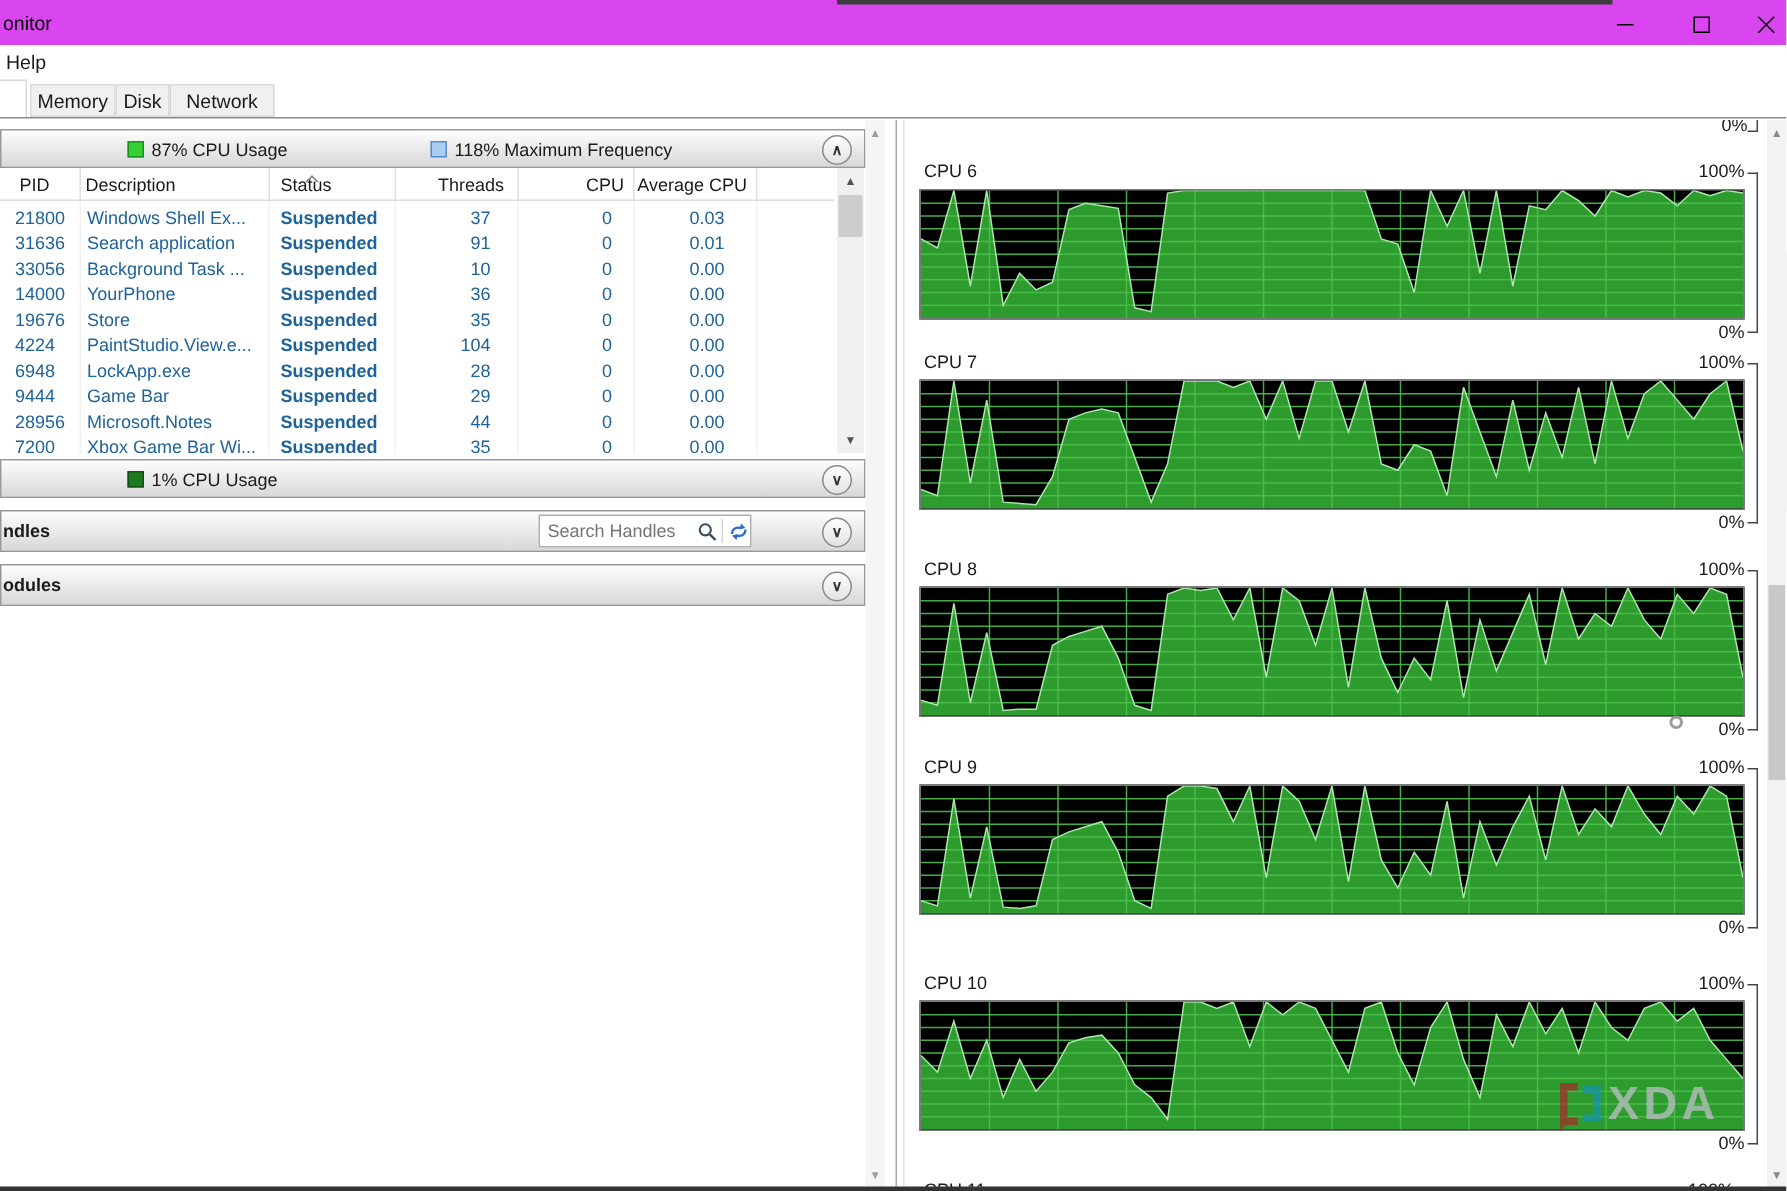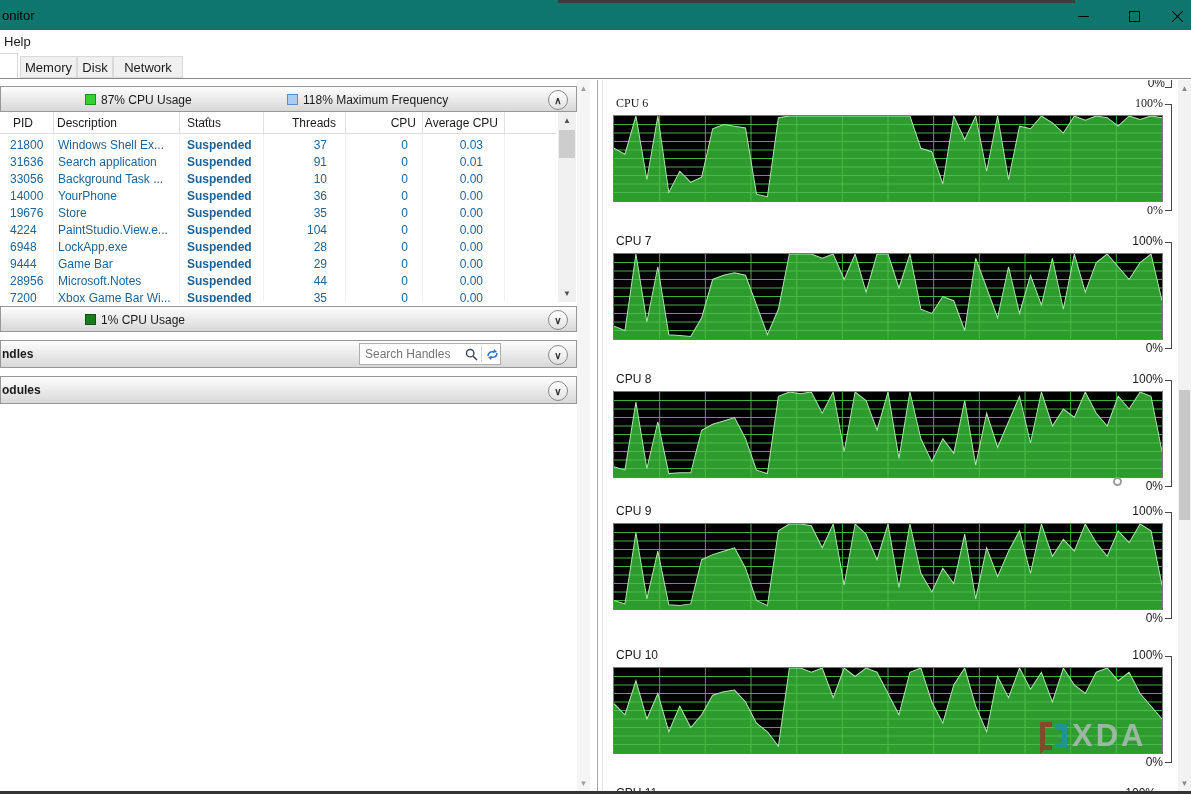--- a/index.html
+++ b/index.html
@@ -2,21 +2,21 @@
 <html><head>
 <meta charset="utf-8">
 <style>
   * { margin:0; padding:0; box-sizing:border-box; }
   html,body { width:1191px; height:794px; overflow:hidden; background:#fff;
     font-family:"Liberation Sans", sans-serif; font-size:12px; color:#1a1a1a; position:relative; }
 
   .abs { position:absolute; }
 
   
-  #titlebar { left:0; top:0; width:1191px; height:30px; background:#0f766e; }
+  #titlebar { left:0; top:0; width:1191px; height:30px; background:#d946ef; }
   #title-text { left:2px; top:8px; font-size:13px; color:#000; }
   #top-dark-strip { left:558px; top:0; width:517px; height:3px; background:#3c3c3c; }
   .winbtn { top:4px; width:34px; height:24px; display:flex; align-items:center; justify-content:center; cursor:default; }
   #btn-min { left:1066px; } #btn-max { left:1117px; } #btn-close { left:1160px; }
   .glyph-min { width:11px; height:0; border-top:1px solid #000; }
   .glyph-max { width:11px; height:11px; border:1px solid #000; }
   .glyph-close { position:relative; width:13px; height:13px; }
   .glyph-close i { position:absolute; left:-1px; top:6px; width:15px; height:0; border-top:1px solid #000; }
   .glyph-close i:first-child { transform:rotate(45deg); } .glyph-close i:last-child { transform:rotate(-45deg); }
   #menubar { left:0; top:30px; width:1191px; height:23px; background:#fff; }
@@ -312,21 +312,21 @@
   <div class="sb-arrow" style="bottom:0;">▼</div>
 </div>
 
 <div class="abs" id="graph-pane">
   <div id="pane-inner-line"></div>
   <span id="top-partial-min">0%</span>
   <div id="top-partial-bracket"></div>
   <span id="cpu11-name">CPU 11</span>
   <span id="cpu11-max">100%</span>
 
-  <div class="cpu-block" style="top: 16px; font-family: Liberation Serif, serif;">
+  <div class="cpu-block" style="top: 27px;">
     <span class="g-name">CPU 6</span>
     <span class="g-max">100%</span>
     <div class="g-plot">
         <svg viewBox="0 0 100 100" preserveAspectRatio="none">
           <polygon points="0,100 0.00,38 2.00,45 4.00,0 6.00,75 8.00,0 10.00,90 12.00,65 14.00,78 16.00,72 18.00,15 20.00,10 22.00,12 24.00,14 26.00,92 28.00,95 30.00,2 32.00,0 34.00,0 36.00,0 38.00,0 40.00,0 42.00,0 44.00,0 46.00,0 48.00,0 50.00,0 52.00,0 54.00,0 56.00,38 58.00,42 60.00,80 62.00,0 64.00,28 66.00,0 68.00,65 70.00,0 72.00,75 74.00,12 76.00,15 78.00,0 80.00,8 82.00,20 84.00,0 86.00,5 88.00,0 90.00,2 92.00,12 94.00,0 96.00,4 98.00,0 100.00,2 100,100" fill="#2e9b2e"></polygon>
           <line x1="0" y1="10" x2="100" y2="10" stroke="#4cbf4c" stroke-width="1" vector-effect="non-scaling-stroke" opacity="0.9"></line>
           <line x1="0" y1="20" x2="100" y2="20" stroke="#4cbf4c" stroke-width="1" vector-effect="non-scaling-stroke" opacity="0.9"></line>
           <line x1="0" y1="30" x2="100" y2="30" stroke="#4cbf4c" stroke-width="1" vector-effect="non-scaling-stroke" opacity="0.9"></line>
           <line x1="0" y1="40" x2="100" y2="40" stroke="#4cbf4c" stroke-width="1" vector-effect="non-scaling-stroke" opacity="0.9"></line>
           <line x1="0" y1="50" x2="100" y2="50" stroke="#4cbf4c" stroke-width="1" vector-effect="non-scaling-stroke" opacity="0.9"></line>

